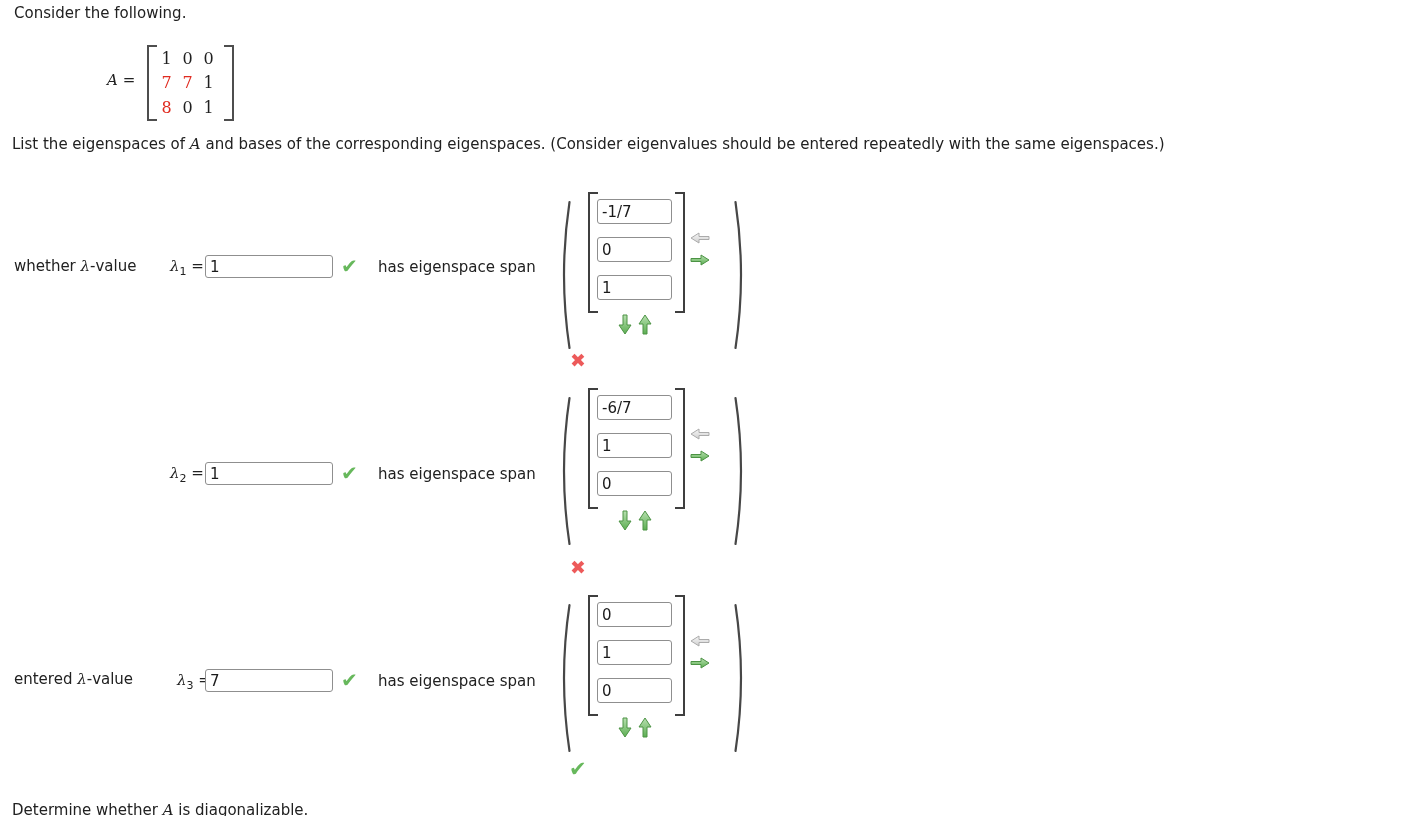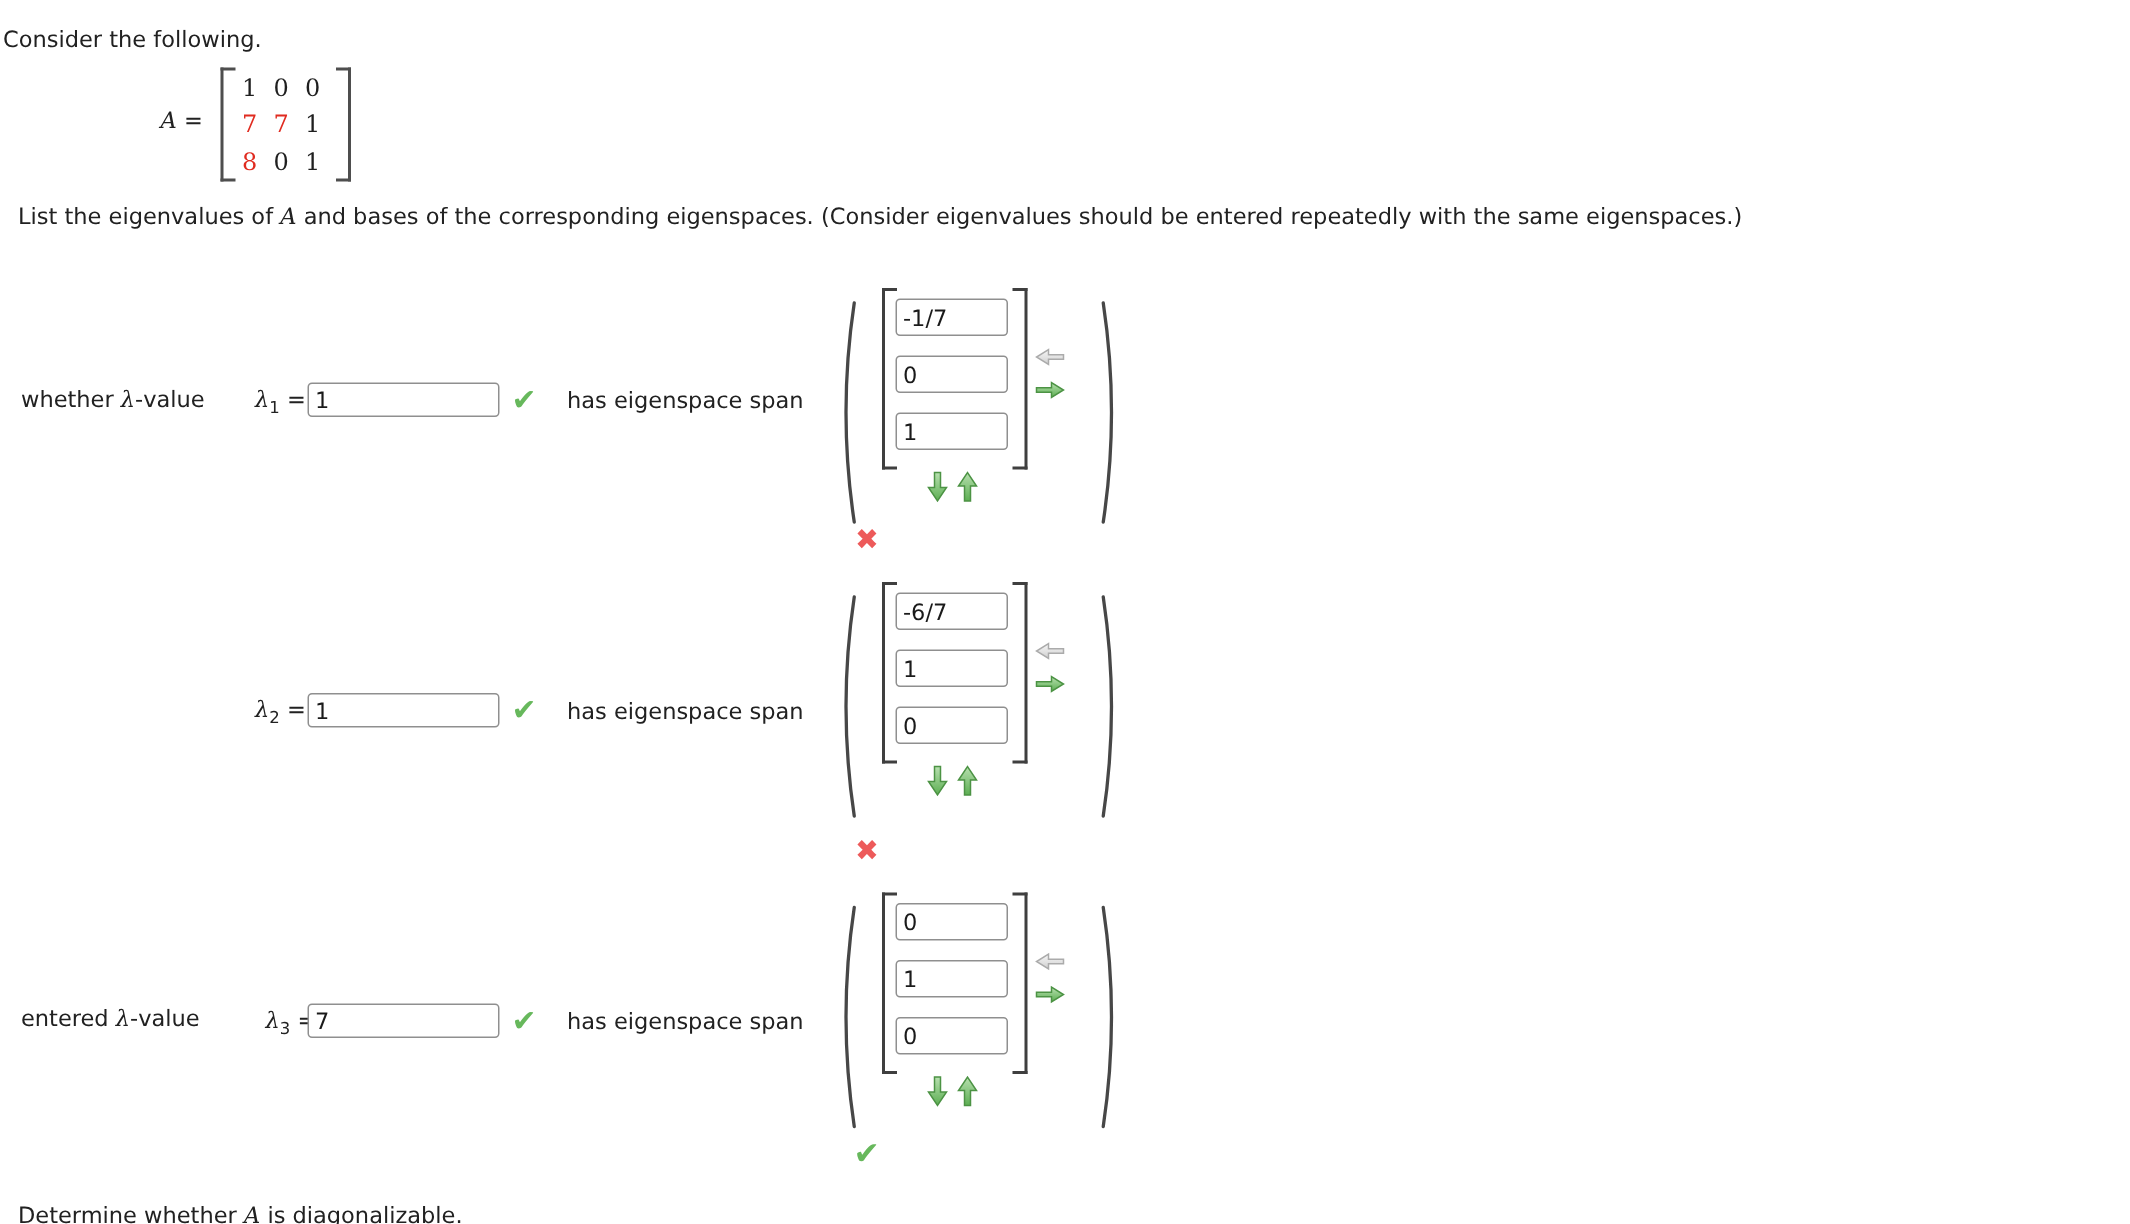--- a/index.html
+++ b/index.html
@@ -56,21 +56,21 @@
     </linearGradient>
     <linearGradient id="gradGray" x1="0" y1="0" x2="0" y2="1">
       <stop offset="0" stop-color="#f7f7f7"></stop>
         <stop offset="1" stop-color="#cfcfcf"></stop>
     </linearGradient>
   </defs>
 </svg>
 
 <div class="canvas">
 
-  <div class="abs" style="left:2px;top:4px;margin-top:13px;">Consider the following.</div>
+  <div class="abs" style="left:14px;top:4px;">Consider the following.</div>
 
   <div class="abs" style="left:0;top:0;width:260px;height:130px;">
     <span class="abs" style="left:107px;top:71px;">
       <span class="var">A</span>
       <span>=</span>
     </span>
     <div class="mbrack left"></div>
     <div class="mgrid">
       <span class="mcell">1</span>
       <span class="mcell">0</span>
@@ -79,21 +79,21 @@
       <span class="mcell red">7</span>
       <span class="mcell">1</span>
       <span class="mcell red">8</span>
       <span class="mcell">0</span>
       <span class="mcell">1</span>
     </div>
     <div class="mbrack right"></div>
   </div>
 
   <div class="abs" style="left:12px;top:135px;">
-    <span>List the eigenvalues of </span><span class="var">A</span><span> and bases of the corresponding eigenspaces. (Consider eigenvalues should be entered repeatedly with the same eigenspaces.)</span>
+    <span>List the eigenspaces of </span><span class="var">A</span><span> and bases of the corresponding eigenspaces. (Consider eigenvalues should be entered repeatedly with the same eigenspaces.)</span>
   </div>
 
   <div class="abs" style="left:14px;top:257px;">
     <span>whether </span><span class="var">λ</span><span>-value</span>
   </div>
   <div class="abs lam-expr" style="left:170px;top:257px;">
     <span class="var">λ</span><sub>1</sub>
     <span>=</span>
   </div>
   <input class="answer lambda-box abs" style="left: 205px; top: 255px;" value="1">

